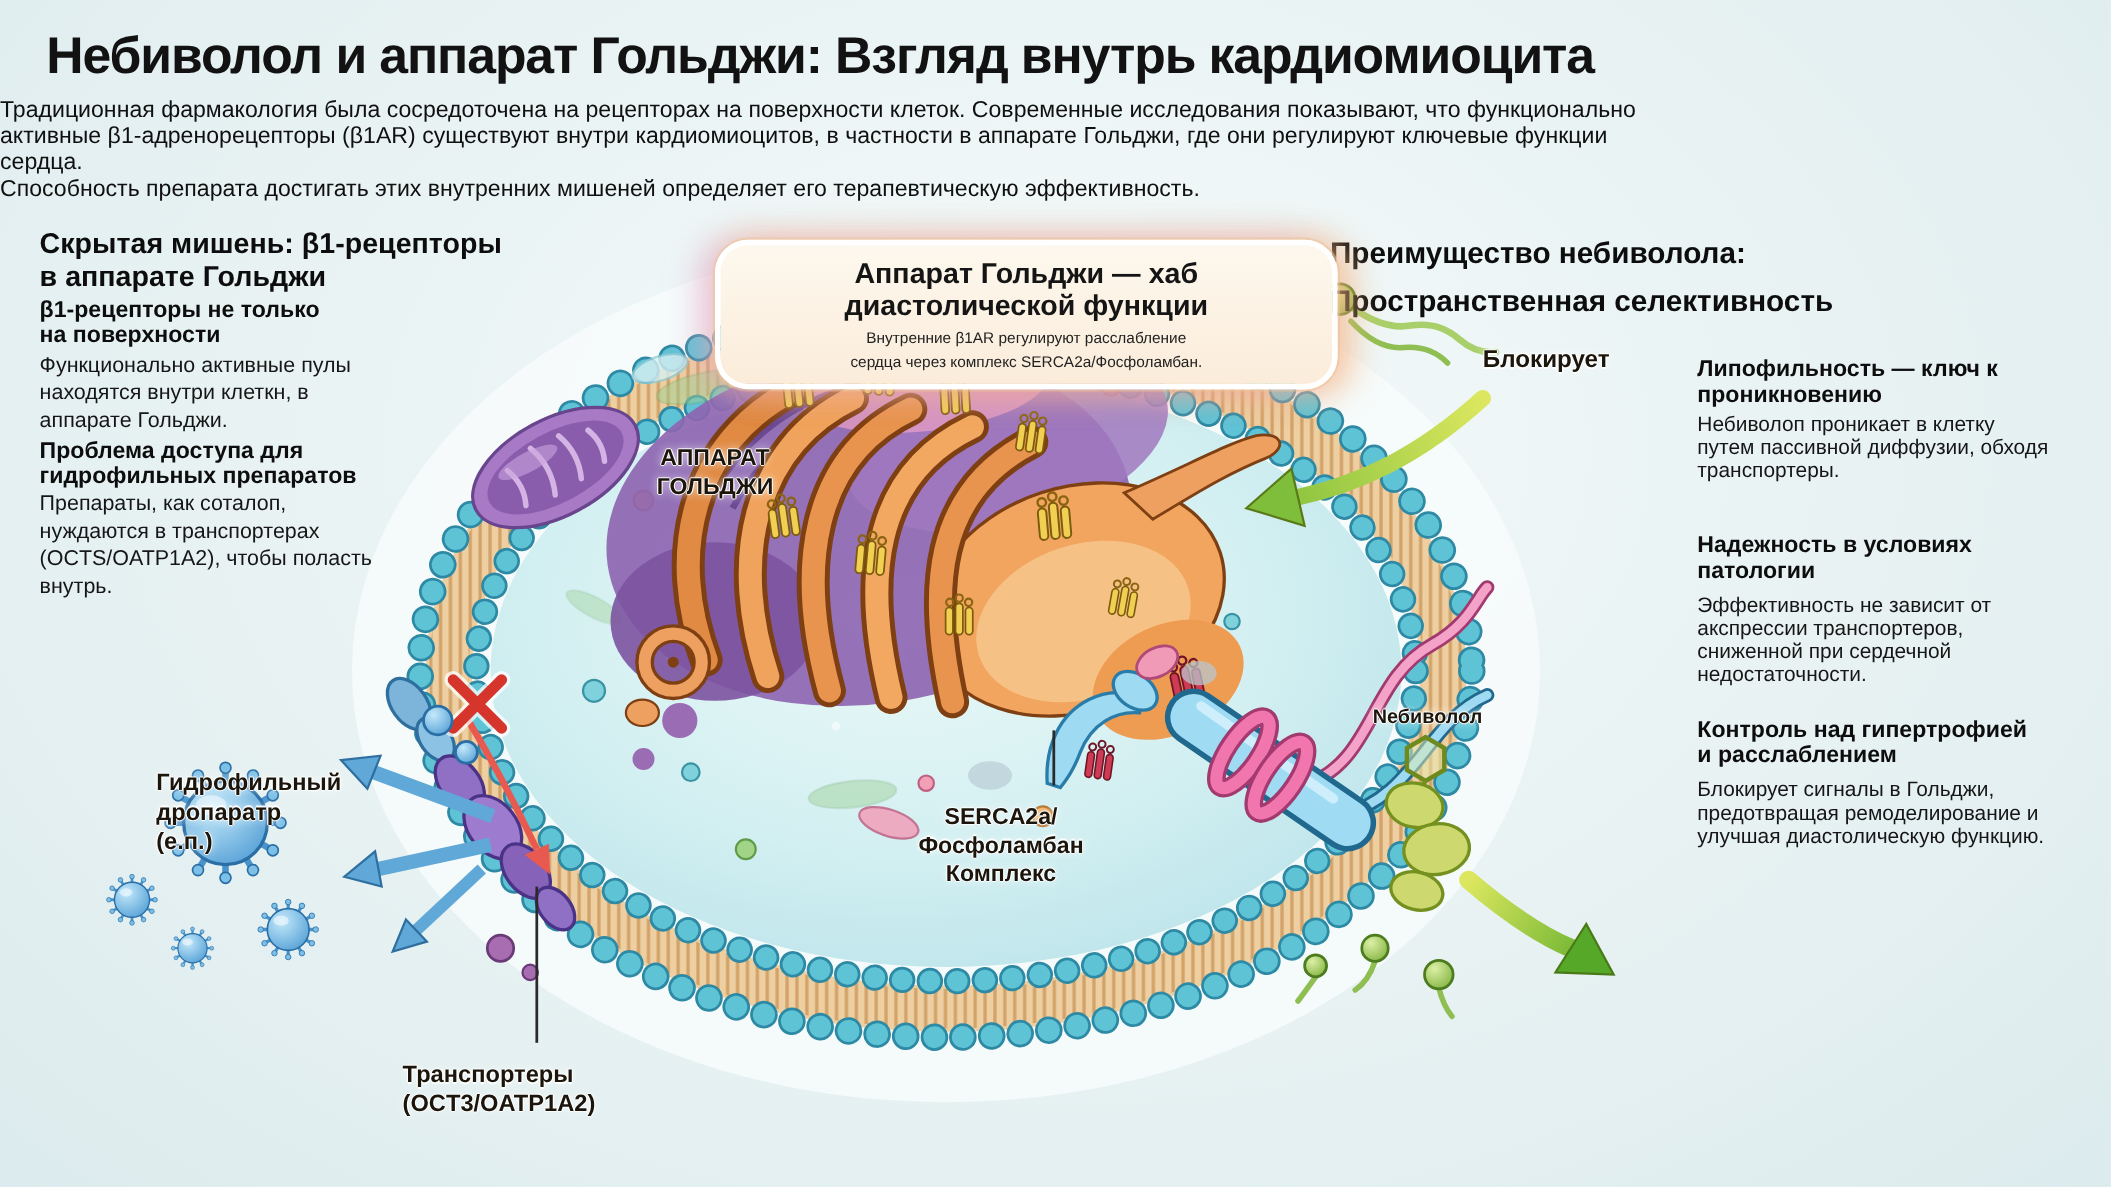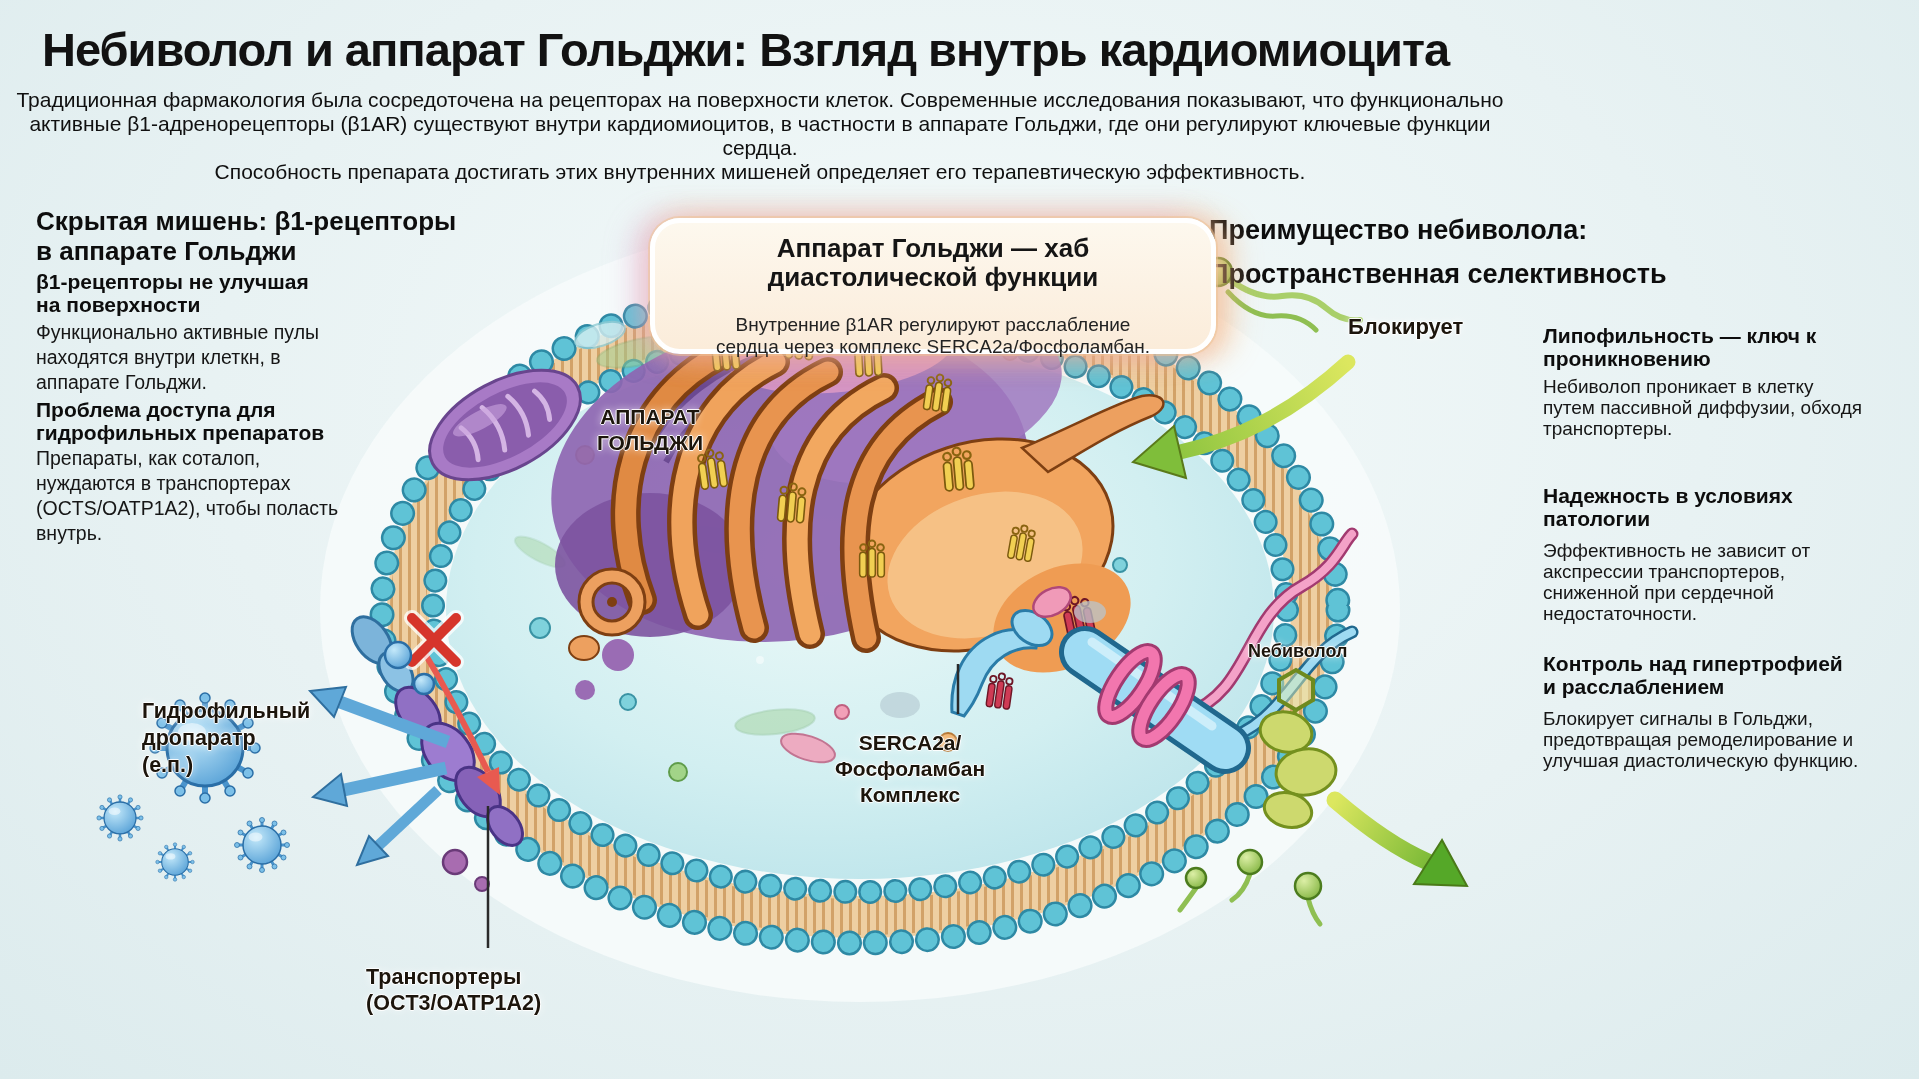--- a/index.html
+++ b/index.html
@@ -10,21 +10,21 @@
   }
   .stage{position:relative;width:1919px;height:1079px;overflow:hidden;}
   .abs{position:absolute;}
   .pre{white-space:pre-line;margin-top:12px;}
   svg.art{position:absolute;left:0;top:0;}
   .title{
     left:42px;top:22px;width:1600px;
     font-size:47px;font-weight:bold;color:#121212;letter-spacing:-1px;
   }
   .subtitle{
-    left:0px;top:88px;width:1520px;text-align:center;
+    left:0px;top:88px;width:1520px;
     font-size:21px;line-height:24px;color:#101010;margin:0;
   }
   .col-h2{font-size:26px;font-weight:bold;line-height:30px;color:#0d0d0d;}
   .col-h3{font-size:21px;font-weight:bold;line-height:23px;color:#0d0d0d;}
   .col-p{font-size:19.5px;line-height:25px;color:#161616;}
   .rcol-p{font-size:19px;line-height:21px;color:#161616;}
   .map-label{
     font-size:21.5px;font-weight:bold;line-height:26px;color:#1c150c;
     text-shadow:0 1px 0 rgba(255,255,255,.9),0 -1px 0 rgba(255,255,255,.9),
                 1px 0 0 rgba(255,255,255,.9),-1px 0 0 rgba(255,255,255,.9),
@@ -34,21 +34,21 @@
     left:650px;top:218px;width:566px;height:136px;
     border:5px solid #ffffff;border-radius:30px;box-sizing:border-box;
     background:linear-gradient(180deg,#fdf8ee 0%,#fbecda 100%);
     box-shadow:0 0 0 2px rgba(238,195,150,.55),
                -16px 0 30px rgba(215,150,215,.38),
                16px 4px 30px rgba(248,178,122,.45),
                0 0 26px 6px rgba(246,190,140,.45);
     text-align:center;
   }
   .callout-title{font-size:26px;font-weight:bold;line-height:29px;color:#151515;margin-top:11px;}
-  .callout-body{font-size:19px;line-height:22px;color:#222;margin-top:22px;}
+  .callout-body{font-size:14px;line-height:22px;color:#222;margin-top:4px;}
 </style>
 </head>
 <body>
 
 <div class="stage">
 
 <svg class="art" width="1919" height="1079" viewBox="0 0 1919 1079">
   <defs>
     <radialGradient id="cyto" cx="45%" cy="40%" r="75%">
       <stop offset="0%" stop-color="#ecf9f8"></stop>
@@ -310,21 +310,21 @@
   <line x1="958" y1="664" x2="958" y2="714" stroke="#2a2a2a" stroke-width="2.5"></line>
 </svg>
 
   <div class="abs title">Небиволол и аппарат Гольджи: Взгляд внутрь кардиомиоцита</div>
   <div class="abs subtitle pre">Традиционная фармакология была сосредоточена на рецепторах на поверхности клеток. Современные исследования показывают, что функционально
 активные β1-адренорецепторы (β1AR) существуют внутри кардиомиоцитов, в частности в аппарате Гольджи, где они регулируют ключевые функции сердца.
 Способность препарата достигать этих внутренних мишеней определяет его терапевтическую эффективность.</div>
 
   <div class="abs col-h2 pre" style="left:36px;top:194px;width:440px">Скрытая мишень: β1-рецепторы
 в аппарате Гольджи</div>
-  <div class="abs col-h3 pre" style="left:36px;top:258px;width:320px">β1-рецепторы не улучшая
+  <div class="abs col-h3 pre" style="left:36px;top:258px;width:320px">β1-рецепторы не только
 на поверхности</div>
   <div class="abs col-p pre" style="left:36px;top:308px;width:320px">Функционально активные пулы
 находятся внутри клеткн, в
 аппарате Гольджи.</div>
   <div class="abs col-h3 pre" style="left:36px;top:386px;width:320px">Проблема доступа для
 гидрофильных препаратов</div>
   <div class="abs col-p pre" style="left:36px;top:434px;width:330px">Препараты, как соталоп,
 нуждаются в транспортерах
 (OCTS/OATP1A2), чтобы поласть
 внутрь.</div>

